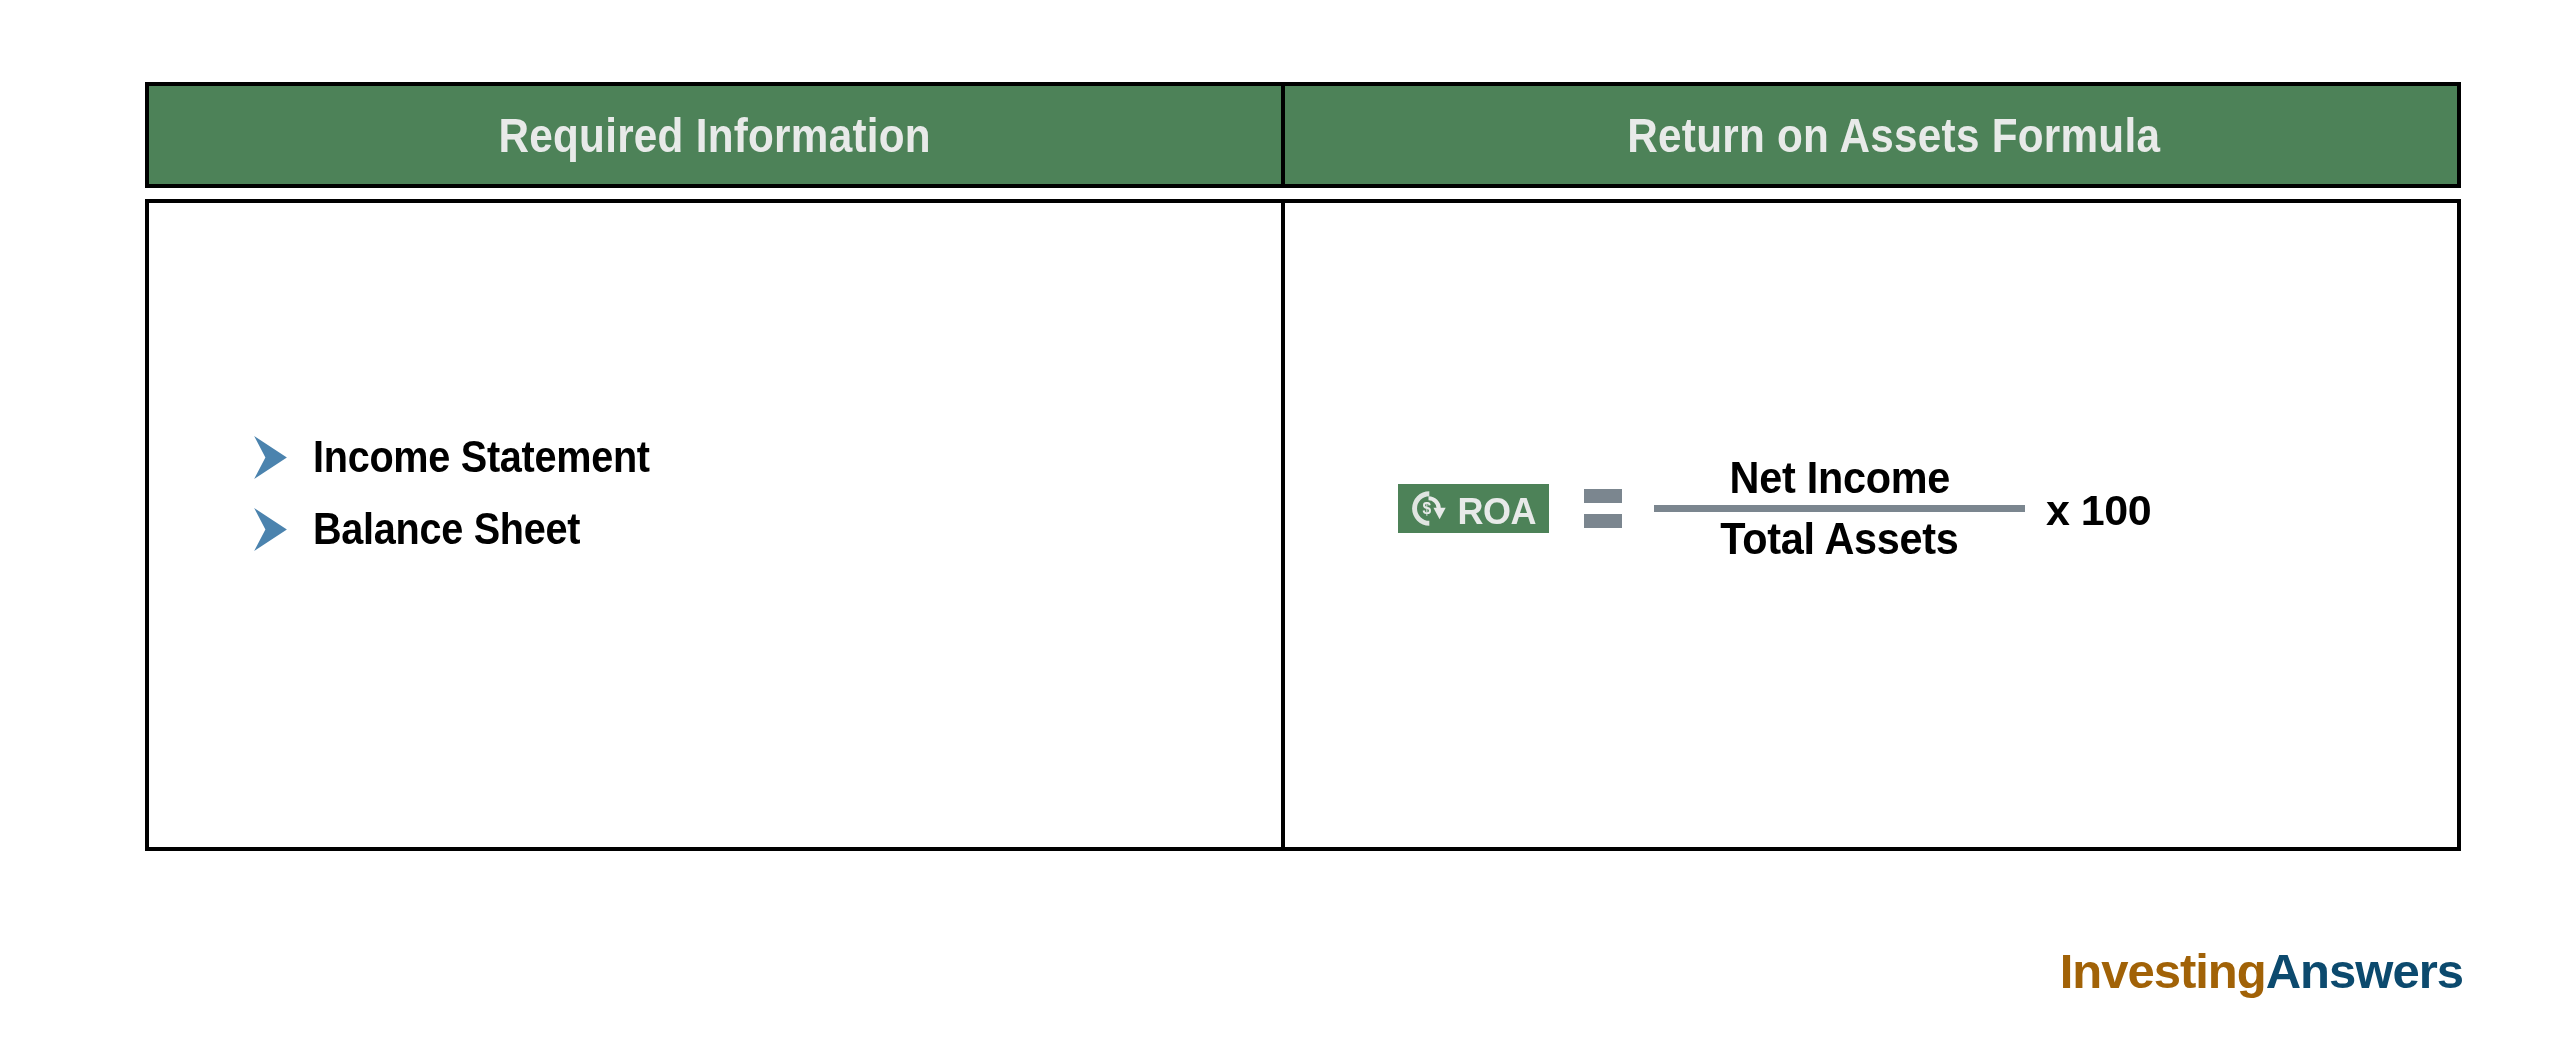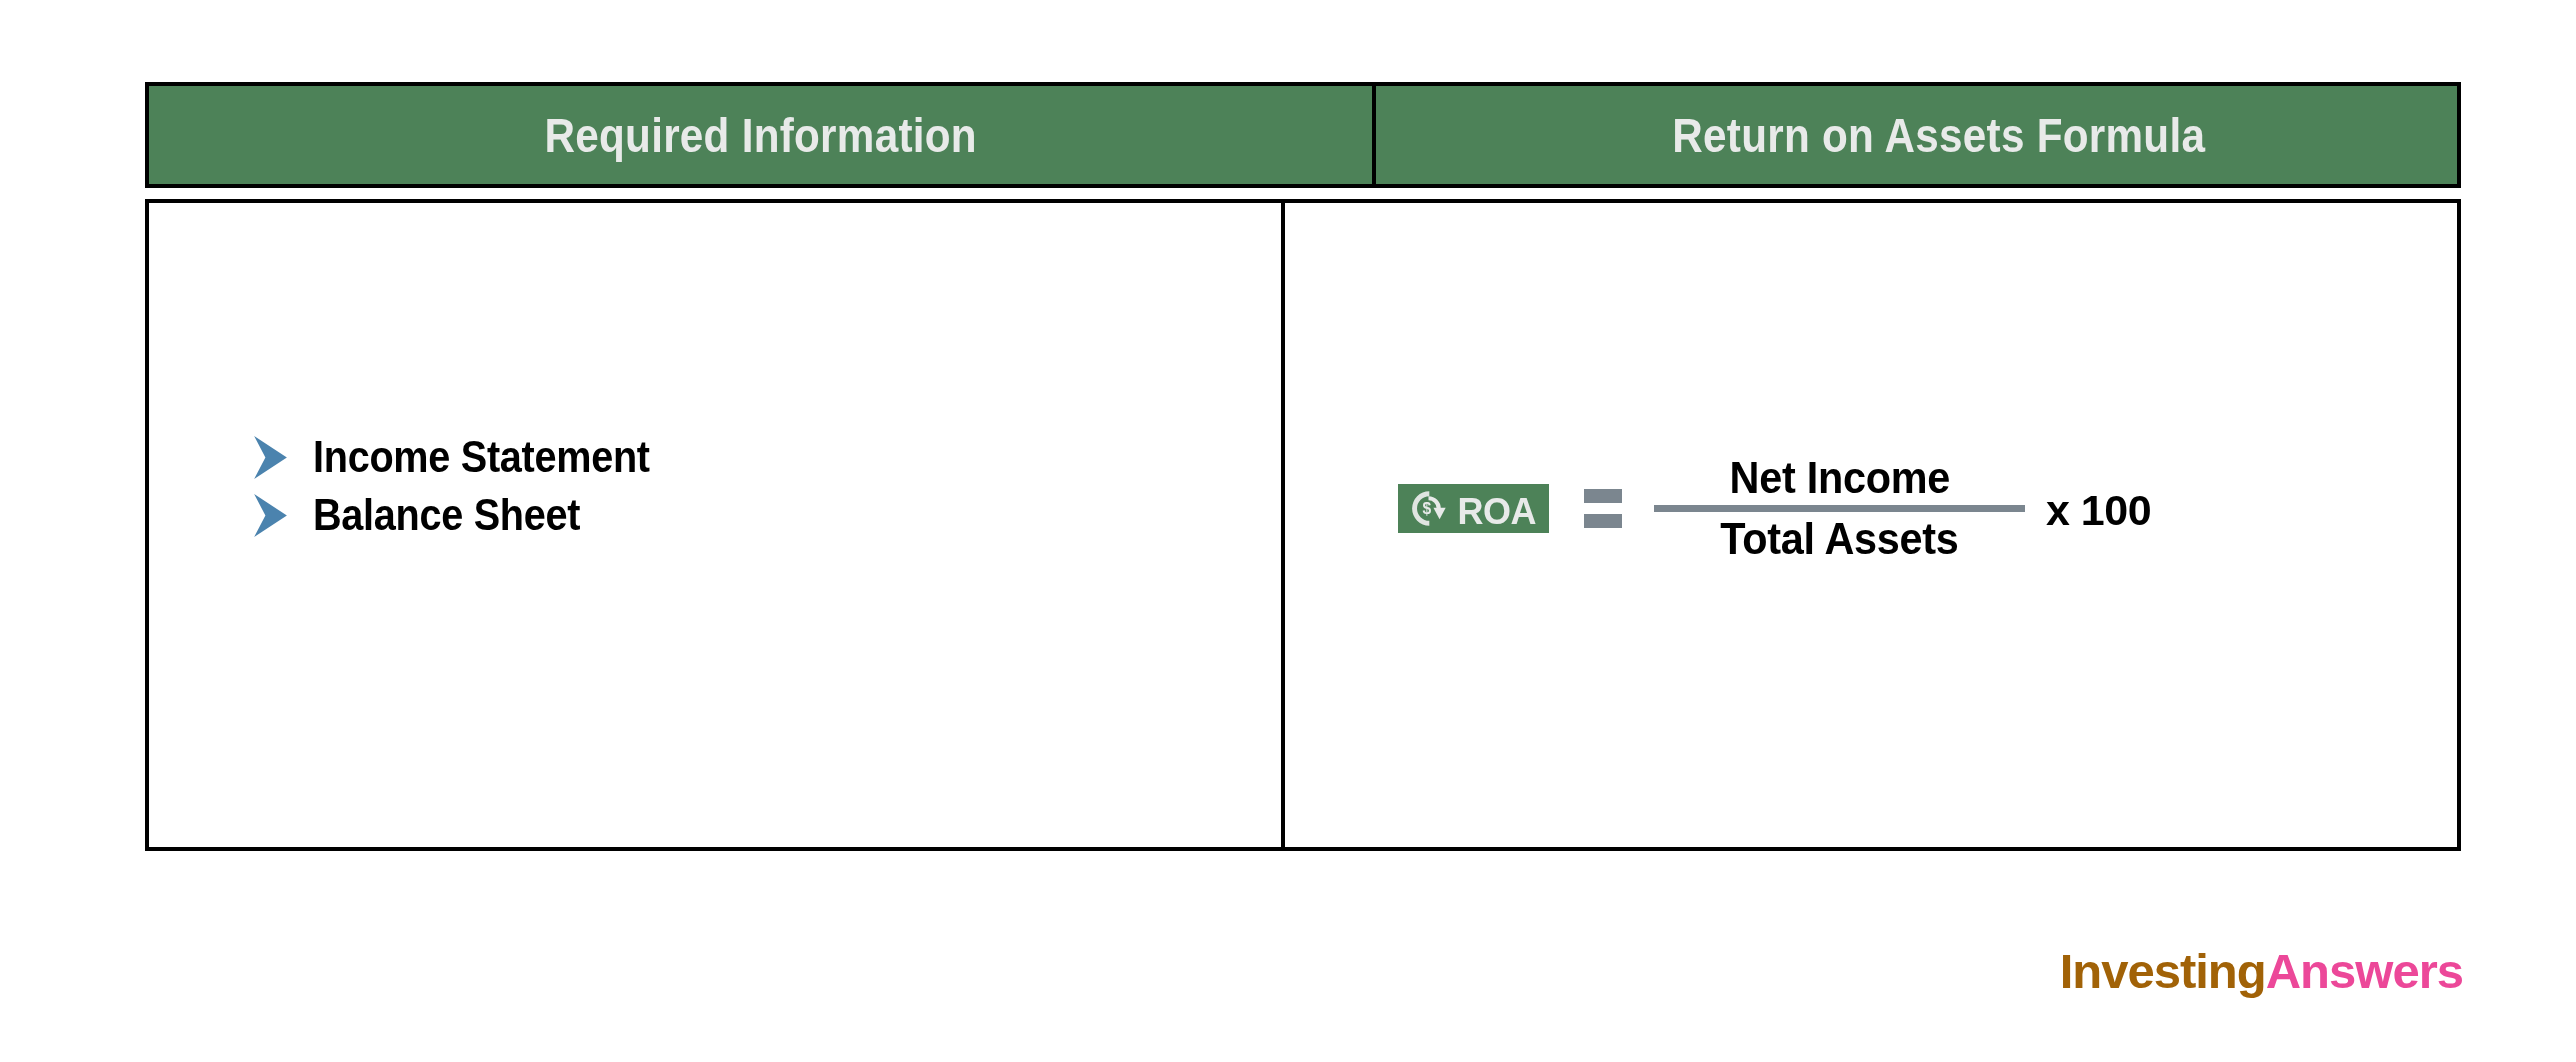--- a/index.html
+++ b/index.html
@@ -31,21 +31,21 @@
     height: 106px;
     background: #4d8258;
   }
   .header-cell {
     background: #4d8258;
     display: flex;
     align-items: center;
     justify-content: center;
     box-sizing: border-box;
   }
-  .header-cell.left  { width: 1227px; border-right: 4.6px solid #000000; }
+  .header-cell.left  { width: 1136px; border-right: 4.6px solid #000000; }
   .header-cell.right { flex: 1 1 auto; margin-left: 45px; }
   .header-text {
     color: #e8eae9;
     font-size: 48px;
     font-weight: bold;
     font-family: "Liberation Sans Narrow", "Liberation Sans", sans-serif;
     letter-spacing: 0.3px;
     white-space: nowrap;
     transform: scaleX(0.88);
     transform-origin: center;
@@ -70,21 +70,21 @@
   .body-cell.left  { width: 1136px; border-right: 4.6px solid #000000; }
   .body-cell.right { flex: 1 1 auto; }
 
   
   .bullet-list {
     position: absolute;
     left: 103px;
     top: 229px;
     display: flex;
     flex-direction: column;
-    gap: 8px;
+    gap: 22px;
   }
   .bullet-item {
     display: flex;
     align-items: center;
     gap: 25px;
   }
   .chevron-icon {
     width: 36px;
     height: 45px;
     flex: 0 0 auto;
@@ -189,21 +189,21 @@
     right: 152px;
     top: 947px;
     font-size: 49px;
     font-weight: bold;
     font-family: "Liberation Sans Narrow", "Liberation Sans", sans-serif;
     letter-spacing: -1px;
     white-space: nowrap;
     line-height: 1;
   }
   .logo-investing { color: #a16207; }
-  .logo-answers   { color: #ec4899; }
+  .logo-answers   { color: #0c4a6e; }
 </style>
 </head>
 <body>
 
 <div id="roa-table">
 
   <div class="table-header-row">
     <div class="header-cell left">
       <span class="header-text">Required Information</span>
     </div>

